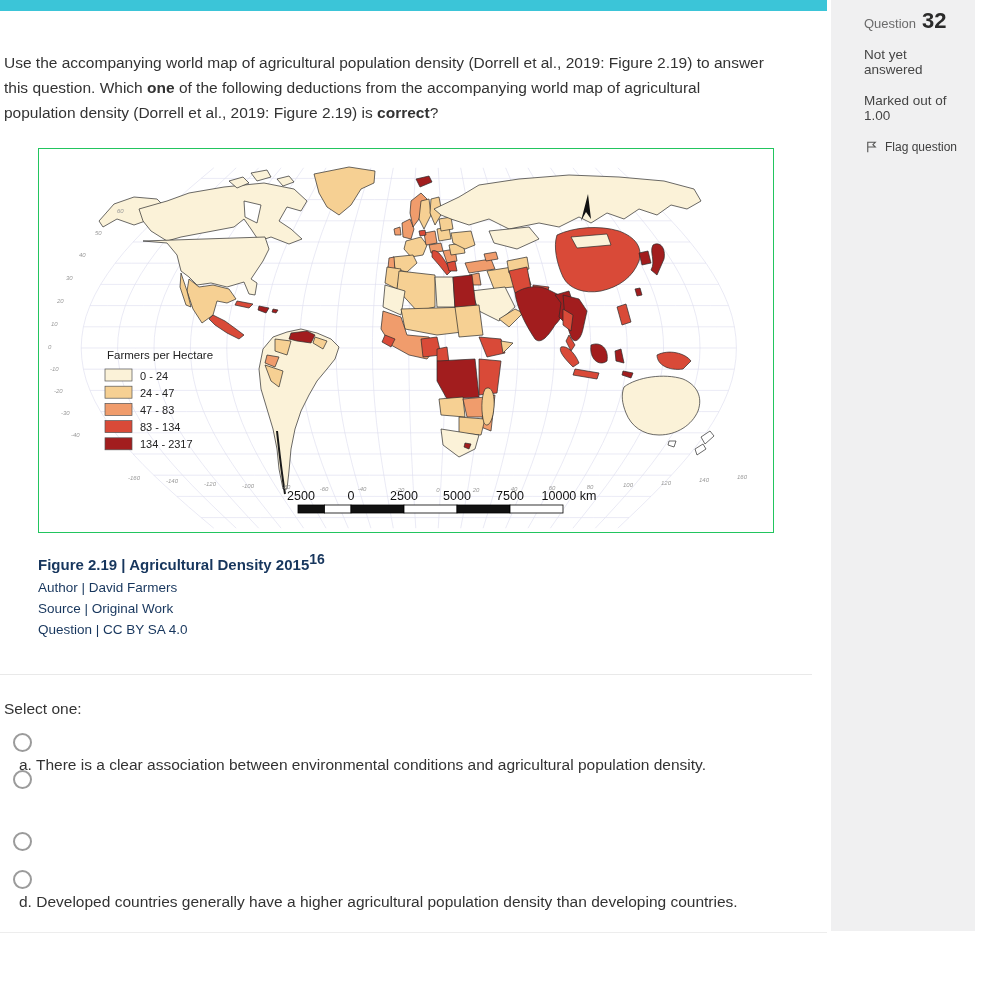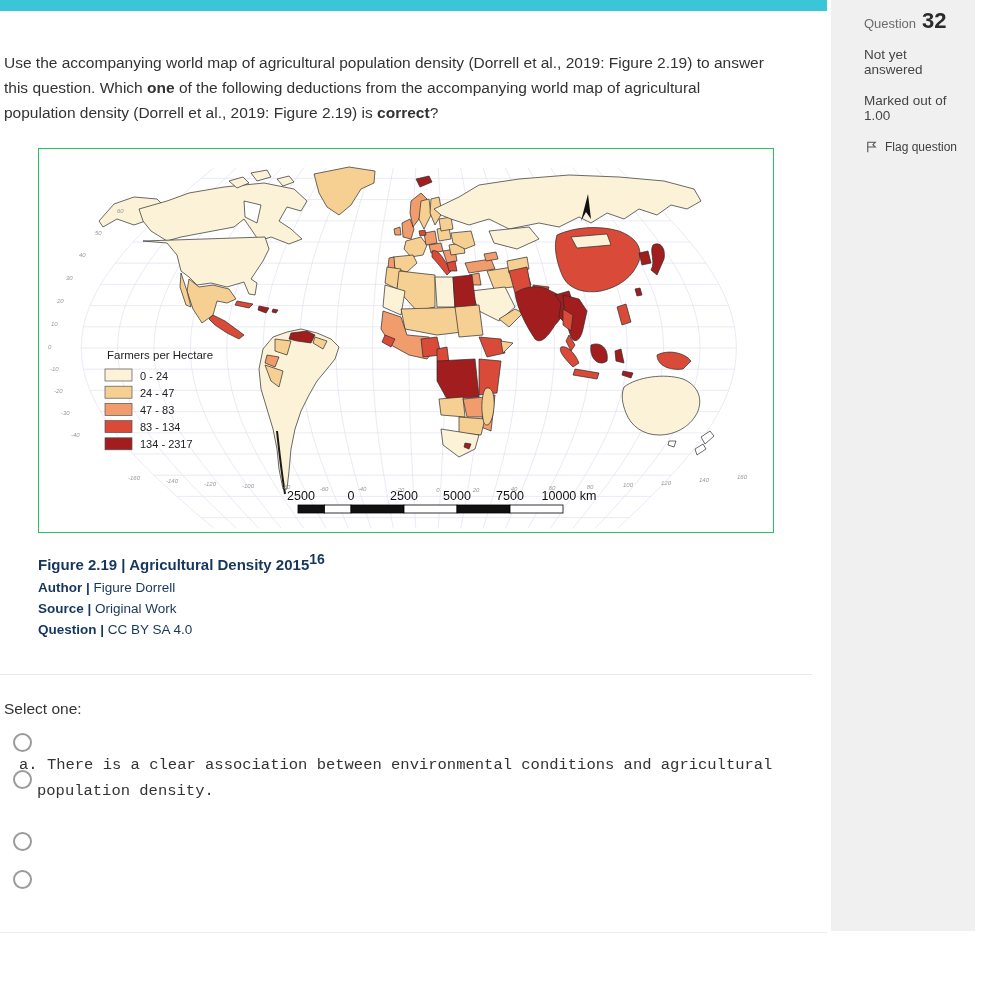--- a/index.html
+++ b/index.html
@@ -8,24 +8,24 @@
   .content{position:absolute;left:0;top:0;width:827px;height:825px;background:#fff;}
   .accent-bar{position:absolute;left:0;top:0;width:827px;height:11px;background:var(--accent,#3bc5d8);}
   .qtext{position:absolute;left:4px;top:50px;width:766px;font-size:15.5px;line-height:25px;color:#333;}
   .qtext b{font-weight:bold;}
   .figure-box{position:absolute;left:38px;top:148px;width:734px;height:383px;border:1px solid #22c55e;background:#fff;}
   .figure-box svg{display:block;}
   .caption{position:absolute;left:38px;top:551px;color:var(--cap,#17365d);}
   .cap-title{font-size:15px;font-weight:bold;margin-bottom:4px;}
   .cap-title sup{font-size:14px;}
   .cap-line{font-size:13.5px;line-height:21px;}
-  .cap-line b{font-weight:bold;}
+  .cap-line b{font-weight:normal;}
   .divider{position:absolute;left:0;top:674px;width:812px;height:1px;background:#e9e9e9;}
   .prompt{position:absolute;left:4px;top:700px;font-size:15.5px;color:#333;}
-  .opt{position:absolute;left:13px;width:800px;font-family:Liberation Mono, monospace;}
+  .opt{position:absolute;left:13px;width:800px;}
   .opt .radio{display:inline-block;width:15px;height:15px;border:2px solid #9b9b9b;border-radius:50%;
               background:#fff;vertical-align:top;margin-top:2px;cursor:pointer;}
   .opt .opt-label{display:inline-block;width:760px;margin-left:6px;vertical-align:top;
                   font-size:15.5px;line-height:26px;color:#333;padding-left:18px;text-indent:-18px;cursor:pointer;}
   .content-bottom{position:absolute;left:0;top:932px;width:827px;height:1px;background:#ededed;}
   .sidebar{position:absolute;left:831px;top:0;width:144px;height:931px;background:#f0f0f1;
            box-sizing:border-box;padding:8px 6px 0 33px;}
   .sb-row1{display:flex;align-items:baseline;margin-bottom:13px;}
   .sb-qlabel{font-size:13px;color:#6b6b6b;}
   .sb-qnum{font-size:22px;font-weight:bold;color:#2b2b2b;margin-left:6px;}
@@ -261,32 +261,32 @@
             <text x="589" y="337.7" text-anchor="middle" class="tiny">100</text>
             <text x="627" y="335.5" text-anchor="middle" class="tiny">120</text>
             <text x="665" y="332.9" text-anchor="middle" class="tiny">140</text>
             <text x="703" y="329.9" text-anchor="middle" class="tiny">160</text>
           </g>
       </svg>
     </div>
 
     <div class="caption">
       <div class="cap-title"><span>Figure 2.19 | Agricultural Density 2015</span><sup>16</sup></div>
-      <div class="cap-line"><b>Author | </b><span>Figure Dorrell</span></div>
+      <div class="cap-line"><b>Author | </b><span>David Farmers</span></div>
       <div class="cap-line"><b>Source | </b><span>Original Work</span></div>
       <div class="cap-line"><b>Question | </b><span>CC BY SA 4.0</span></div>
     </div>
 
     <div class="divider"></div>
     <div class="prompt">Select one:</div>
     <div>
         <div class="opt" style="top: 731px;"><span class="radio"></span><label class="opt-label"><span>a. </span><span>There is a clear association between environmental conditions and agricultural population density.</span></label></div>
         <div class="opt" style="top: 768px;"><span class="radio"></span></div>
         <div class="opt" style="top: 830px;"><span class="radio"></span></div>
-        <div class="opt" style="top: 868px;"><span class="radio"></span></div>
+        <div class="opt" style="top: 868px;"><span class="radio"></span><label class="opt-label"><span>d. </span><span>Developed countries generally have a higher agricultural population density than developing countries.</span></label></div>
       </div>
     <div class="content-bottom"></div>
   </div>
 
   <aside class="sidebar">
     <div class="sb-row1">
       <span class="sb-qlabel">Question</span>
       <span class="sb-qnum">32</span>
     </div>
     <div class="sb-line">Not yet answered</div>

